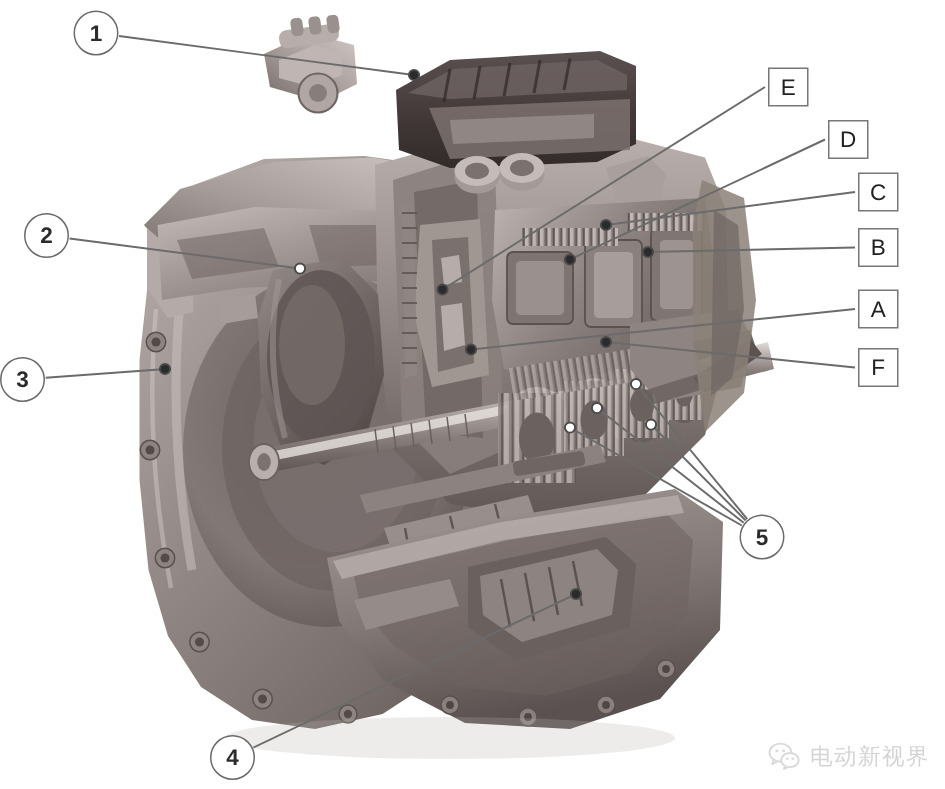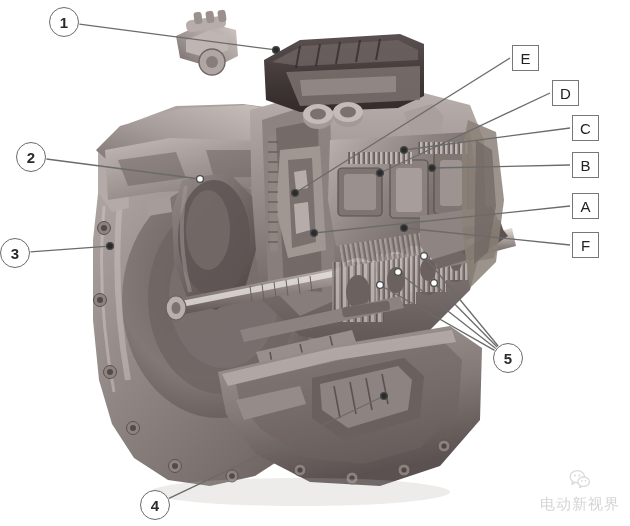--- a/index.html
+++ b/index.html
@@ -62,21 +62,20 @@
   
   #watermark{
     position:absolute;
     right:10px;
     bottom:12px;
     display:flex;
     align-items:center;
     gap:6px;
     z-index:50;
     opacity:.78;
-    flex-direction:column;
   }
   #watermark .wm-text{
     font-size:15px;
     color:#c9c9c9;
     letter-spacing:1px;
     white-space:nowrap;
   }
   #watermark .wm-icon{ width:22px; height:20px; display:block;}
 </style>
 </head>

